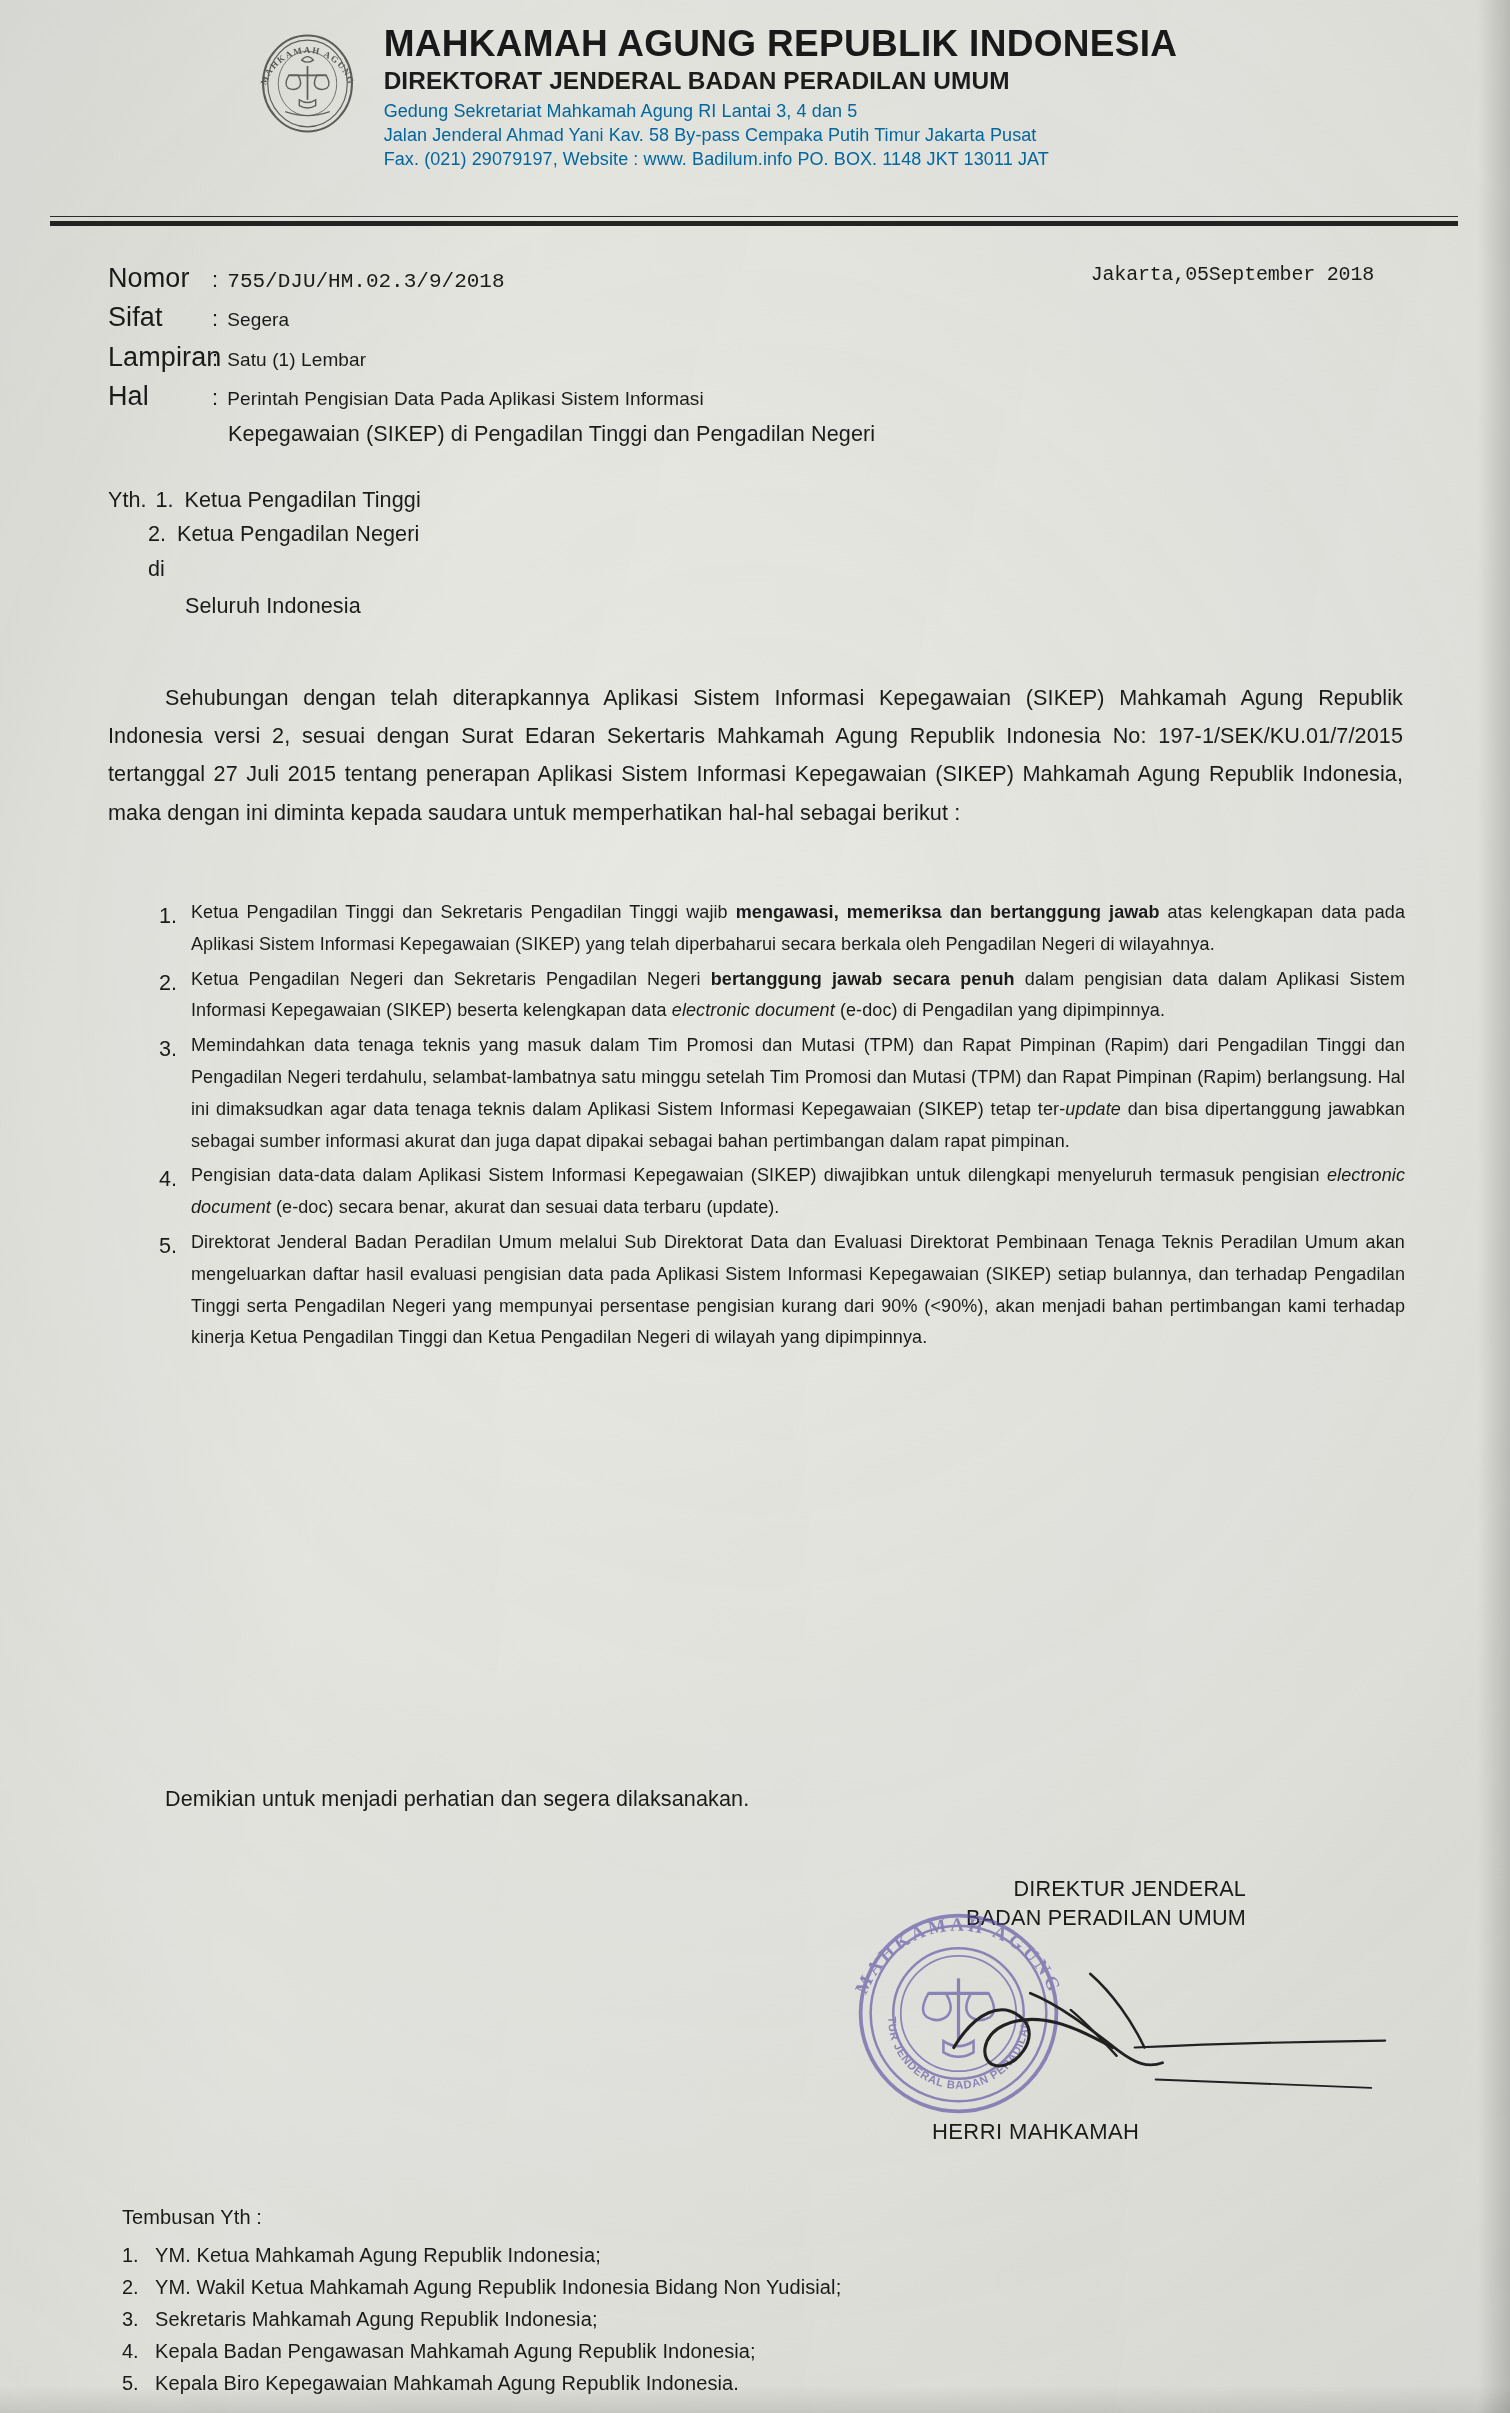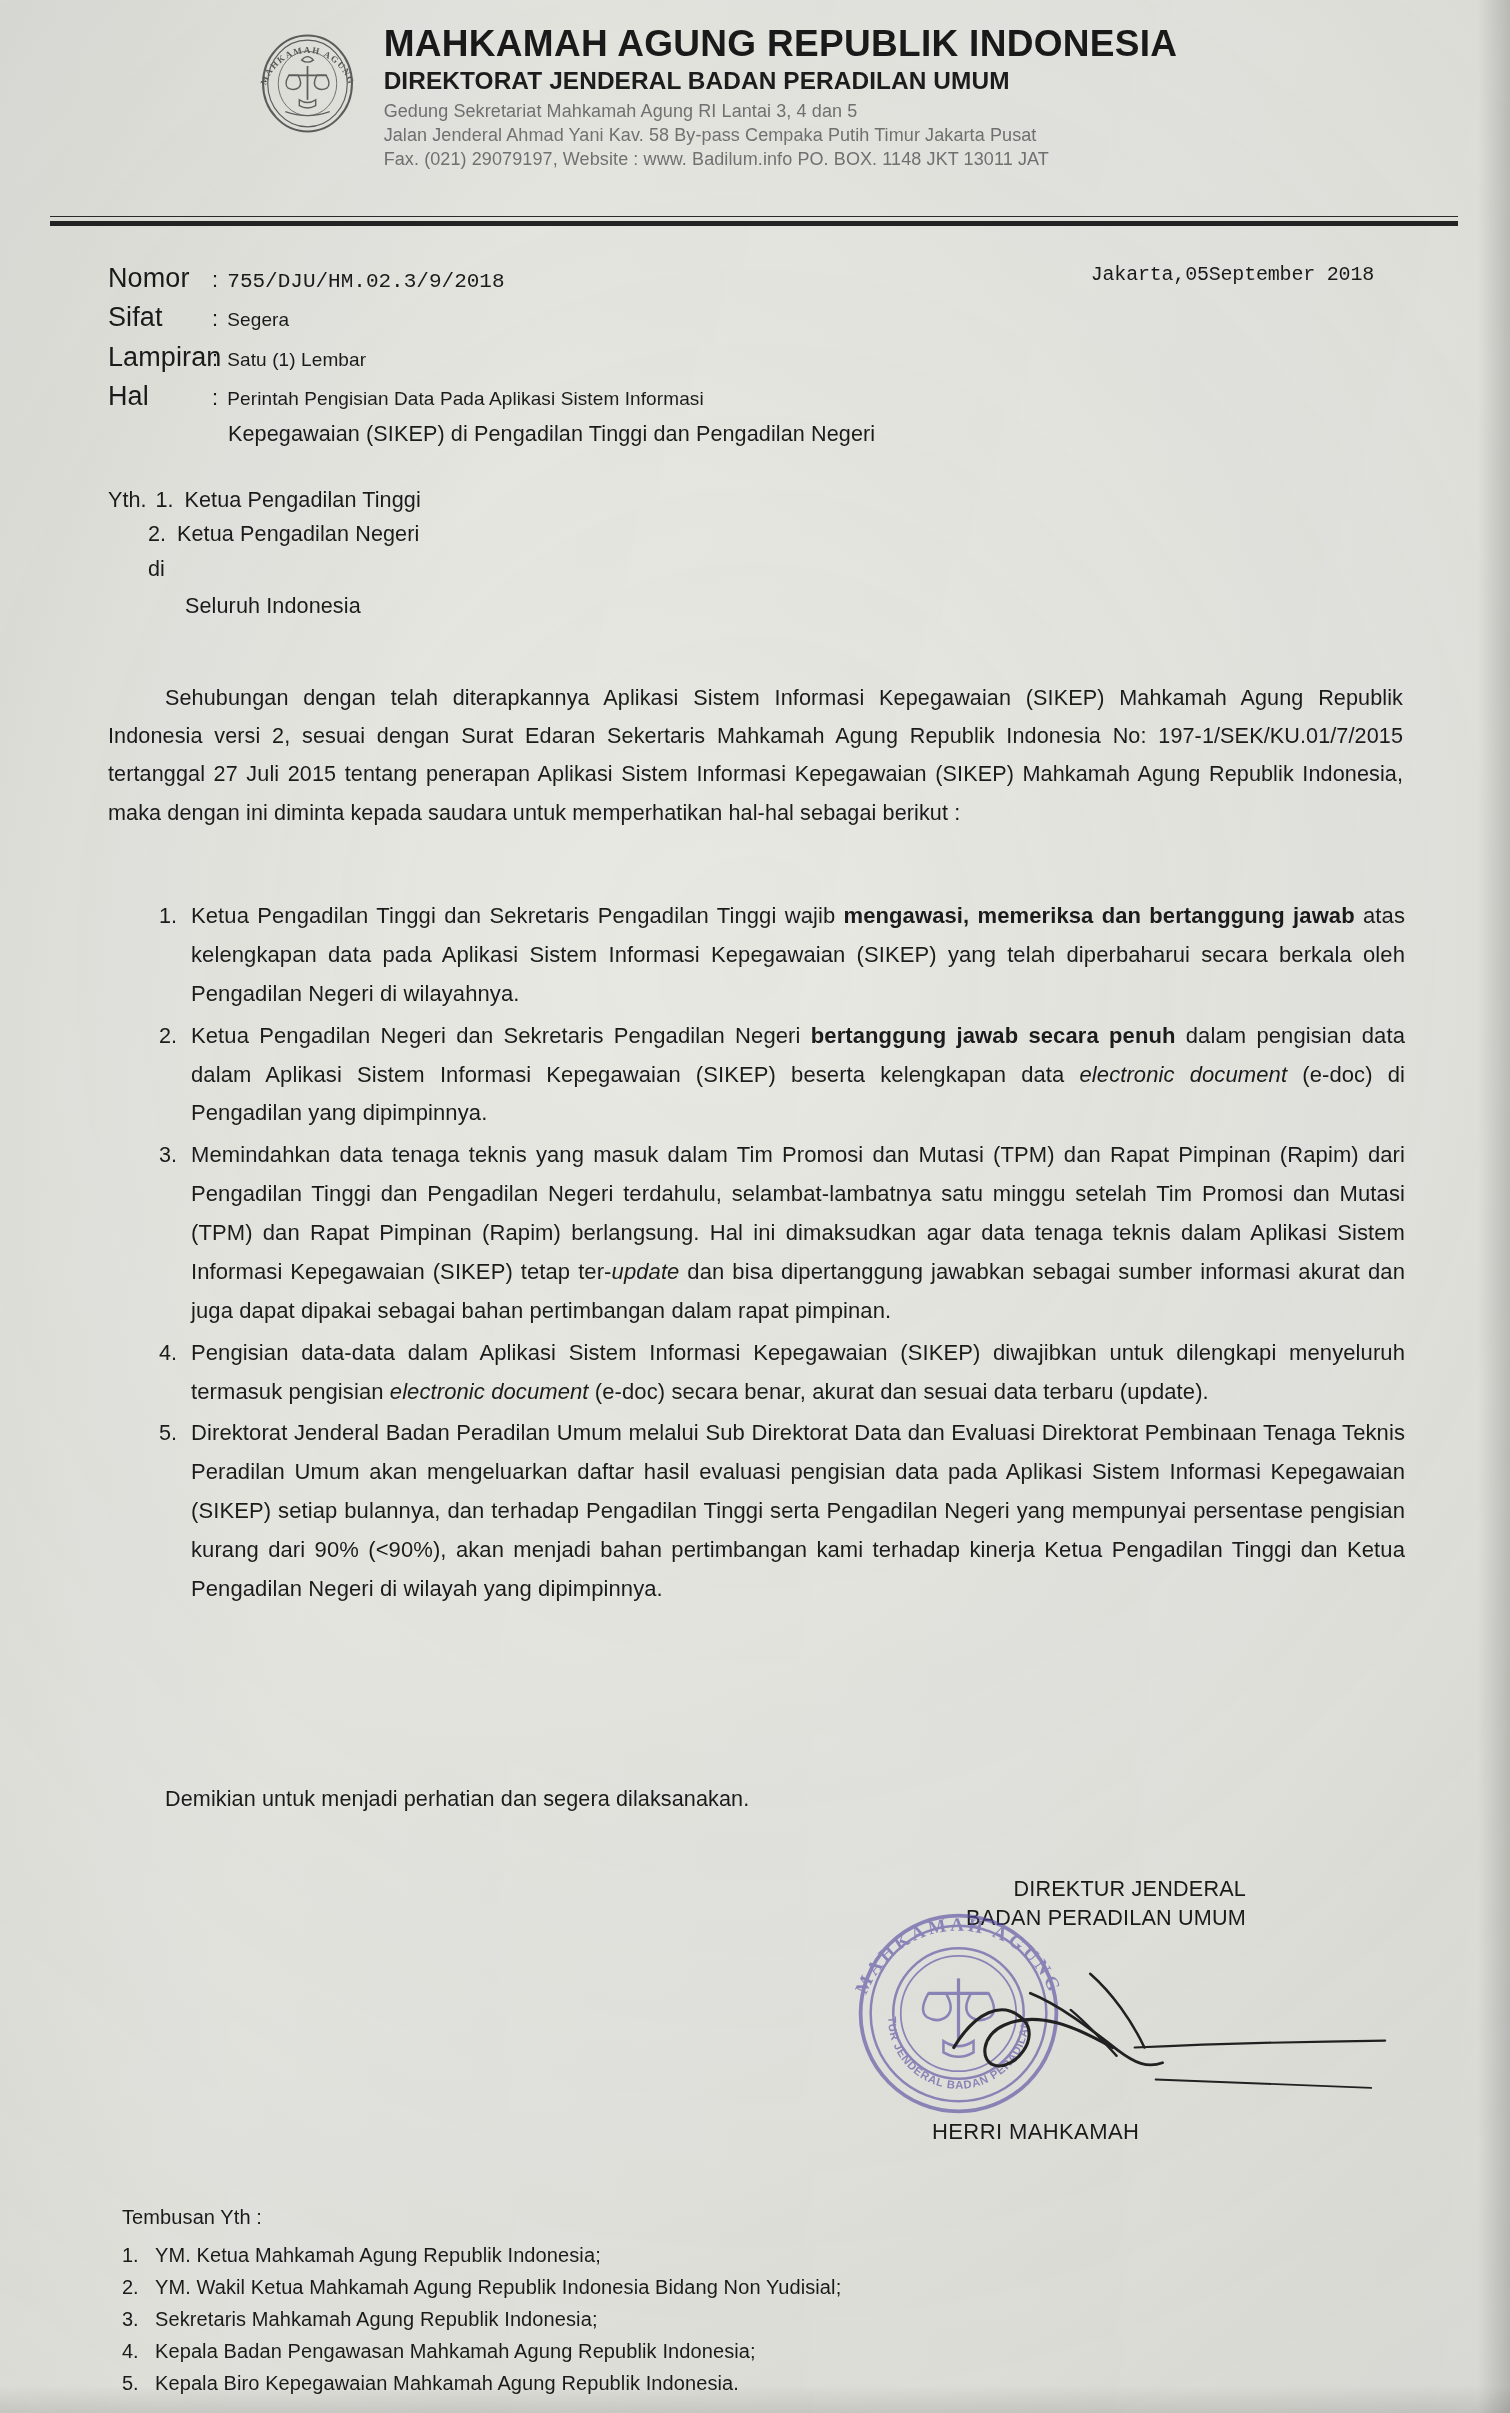--- a/index.html
+++ b/index.html
@@ -77,21 +77,21 @@
     line-height: 1.15;
     margin-top: 3.5px;
     white-space: nowrap;
     color: #1d1d1d;
   }
   .addr-line {
     font-size: 18px;
     line-height: 1.33;
     letter-spacing: 0.1px;
     white-space: nowrap;
-    color: #737373;
+    color: #0369a1;
   }
   #addr-1 { margin-top: 4.9px; }
 
   #rule-top {
     position: absolute;
     left: 50px; top: 216px; width: 1408px;
     height: 1.4px; background: #2c2c2c;
   }
   #rule-bottom {
     position: absolute;
@@ -182,21 +182,21 @@
     margin-bottom: 2.8px;
   }
   .li-num {
     width: 32px;
     flex: 0 0 auto;
     font-size: 21.6px;
     line-height: 1.77;
   }
   .li-text {
     flex: 1 1 auto;
-    font-size: 22px;
+    font-size: 18px;
     line-height: 1.77;
     text-align: justify;
     letter-spacing: 0.1px;
   }
   .li-text b { font-weight: bold; }
   .li-text i { font-style: italic; }
 
   #closing {
     position: absolute;
     left: 165px; top: 1786px;

